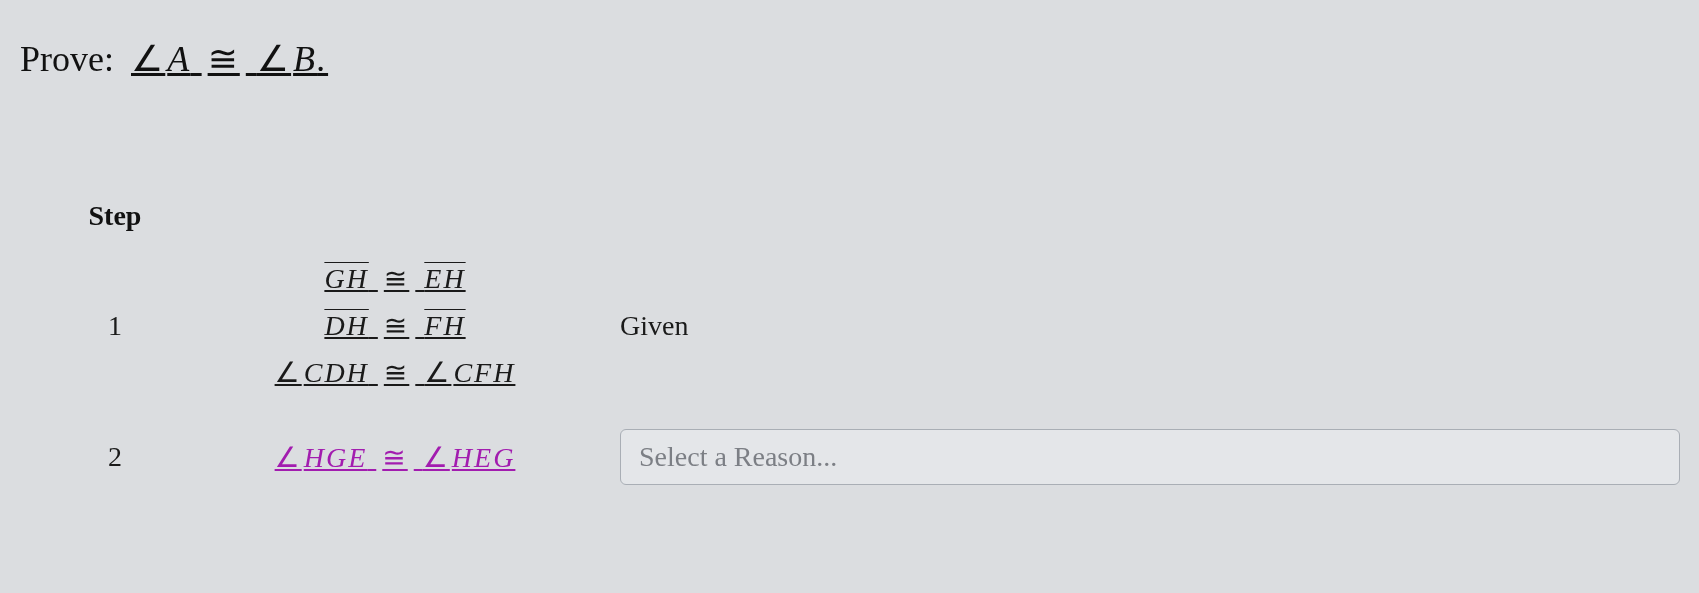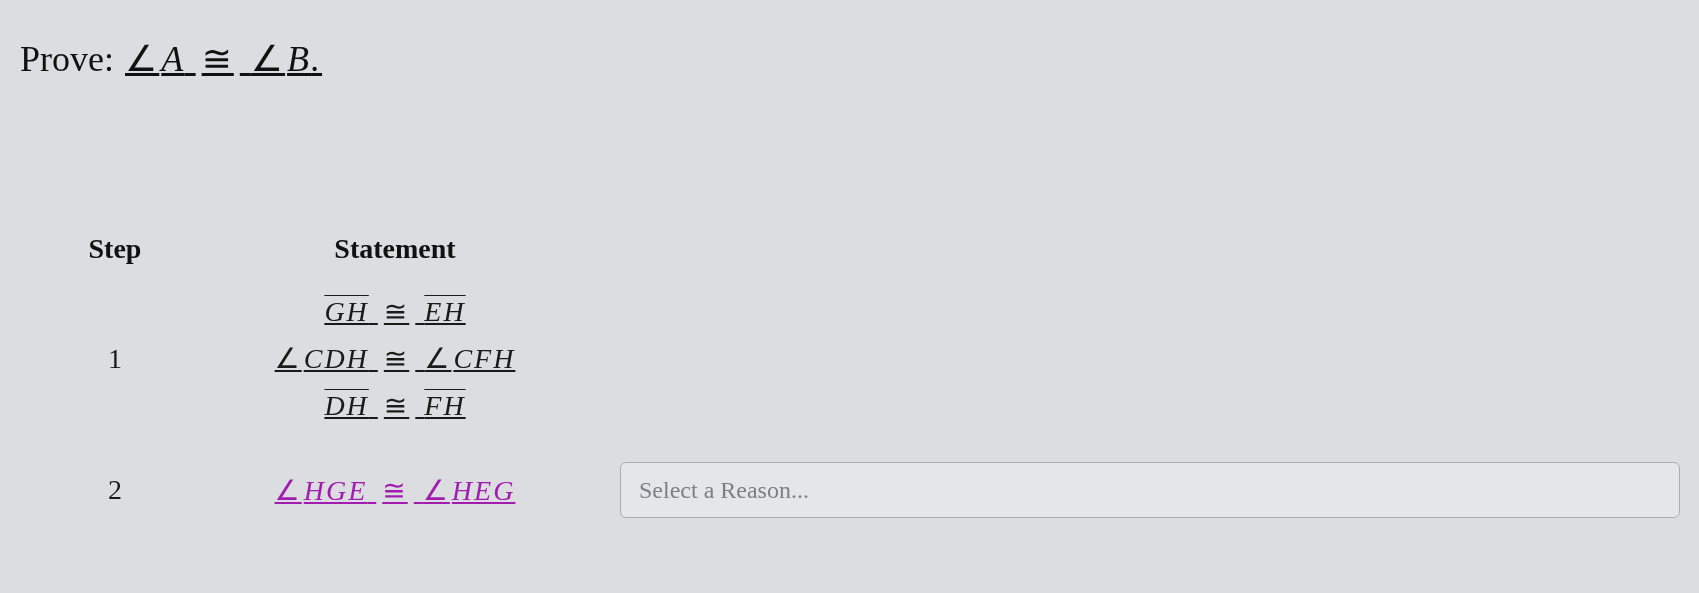--- a/index.html
+++ b/index.html
@@ -19,39 +19,38 @@
     box-sizing: border-box;
   }
   .prove-line {
     position: absolute;
     top: 38px;
     left: 20px;
     font-size: 36px;
     color: #111;
   }
   .prove-line .label {
-    margin-right: 2px;
+    margin-right: 8px;
   }
   .math-italic { font-style: italic; }
 
   .proof-table {
     position: absolute;
     left: 20px;
     top: 200px;
     width: 1660px;
   }
   .col-step { width: 190px; text-align: center; }
   .col-stmt { width: 370px; text-align: center; }
   .col-reason { width: 1100px; text-align: left; padding-left: 40px; box-sizing: border-box; }
 
   .header-row {
     display: flex;
-    flex-direction: row;
+    flex-direction: column;
     align-items: flex-start;
-    margin-top: 33px;
   }
   .header-cell {
     font-weight: bold;
     font-size: 28px;
     color: #111;
   }
 
   .body-row {
     display: flex;
     flex-direction: row;
@@ -87,21 +86,21 @@
     color: #a21caf;
   }
 
   .reason-select {
     box-sizing: border-box;
     width: 100%;
     height: 56px;
     border: 1.5px solid #a9aeb5;
     border-radius: 6px;
     background: #e4e6e9;
-    font-size: 24px;
+    font-size: 28px;
     font-family: "Times New Roman", Georgia, serif;
     color: #7c7f85;
     padding: 0 18px;
     outline: none;
   }
   .reason-select::placeholder { color: #7c7f85; }
 
   .reason-static {
     font-size: 28px;
   }
@@ -117,44 +116,44 @@
       <span class="angle">∠</span><span class="math-italic">A</span>
       <span class="cong">≅</span>
       <span class="angle">∠</span><span class="math-italic">B</span><span>.</span>
     </span>
   </div>
 
   <div class="proof-table">
 
     <div class="header-row">
       <div class="col-step header-cell">Step</div>
-      <div class="col-stmt header-cell">Statement</div>
     </div>
 
     <div class="body-row">
       <div class="col-step">1</div>
       <div class="col-stmt">
         <div class="stmt-stack">
           <div class="math">
             <span class="overline">GH</span>
             <span class="cong">≅</span>
             <span class="overline">EH</span>
           </div>
           <div class="math">
+            <span class="overline">DH</span>
+            <span class="cong">≅</span>
+            <span class="overline">FH</span>
+          </div>
+          <div class="math">
             <span class="angle">∠</span><span>CDH</span>
             <span class="cong">≅</span>
             <span class="angle">∠</span><span>CFH</span>
           </div>
-          <div class="math">
-            <span class="overline">DH</span>
-            <span class="cong">≅</span>
-            <span class="overline">FH</span>
-          </div>
         </div>
       </div>
+      <div class="col-reason reason-static">Given</div>
     </div>
 
     <div class="body-row" style="margin-top:40px;">
       <div class="col-step">2</div>
       <div class="col-stmt row2-stmt">
         <div class="math">
           <span class="angle">∠</span><span>HGE</span>
           <span class="cong">≅</span>
           <span class="angle">∠</span><span>HEG</span>
         </div>

